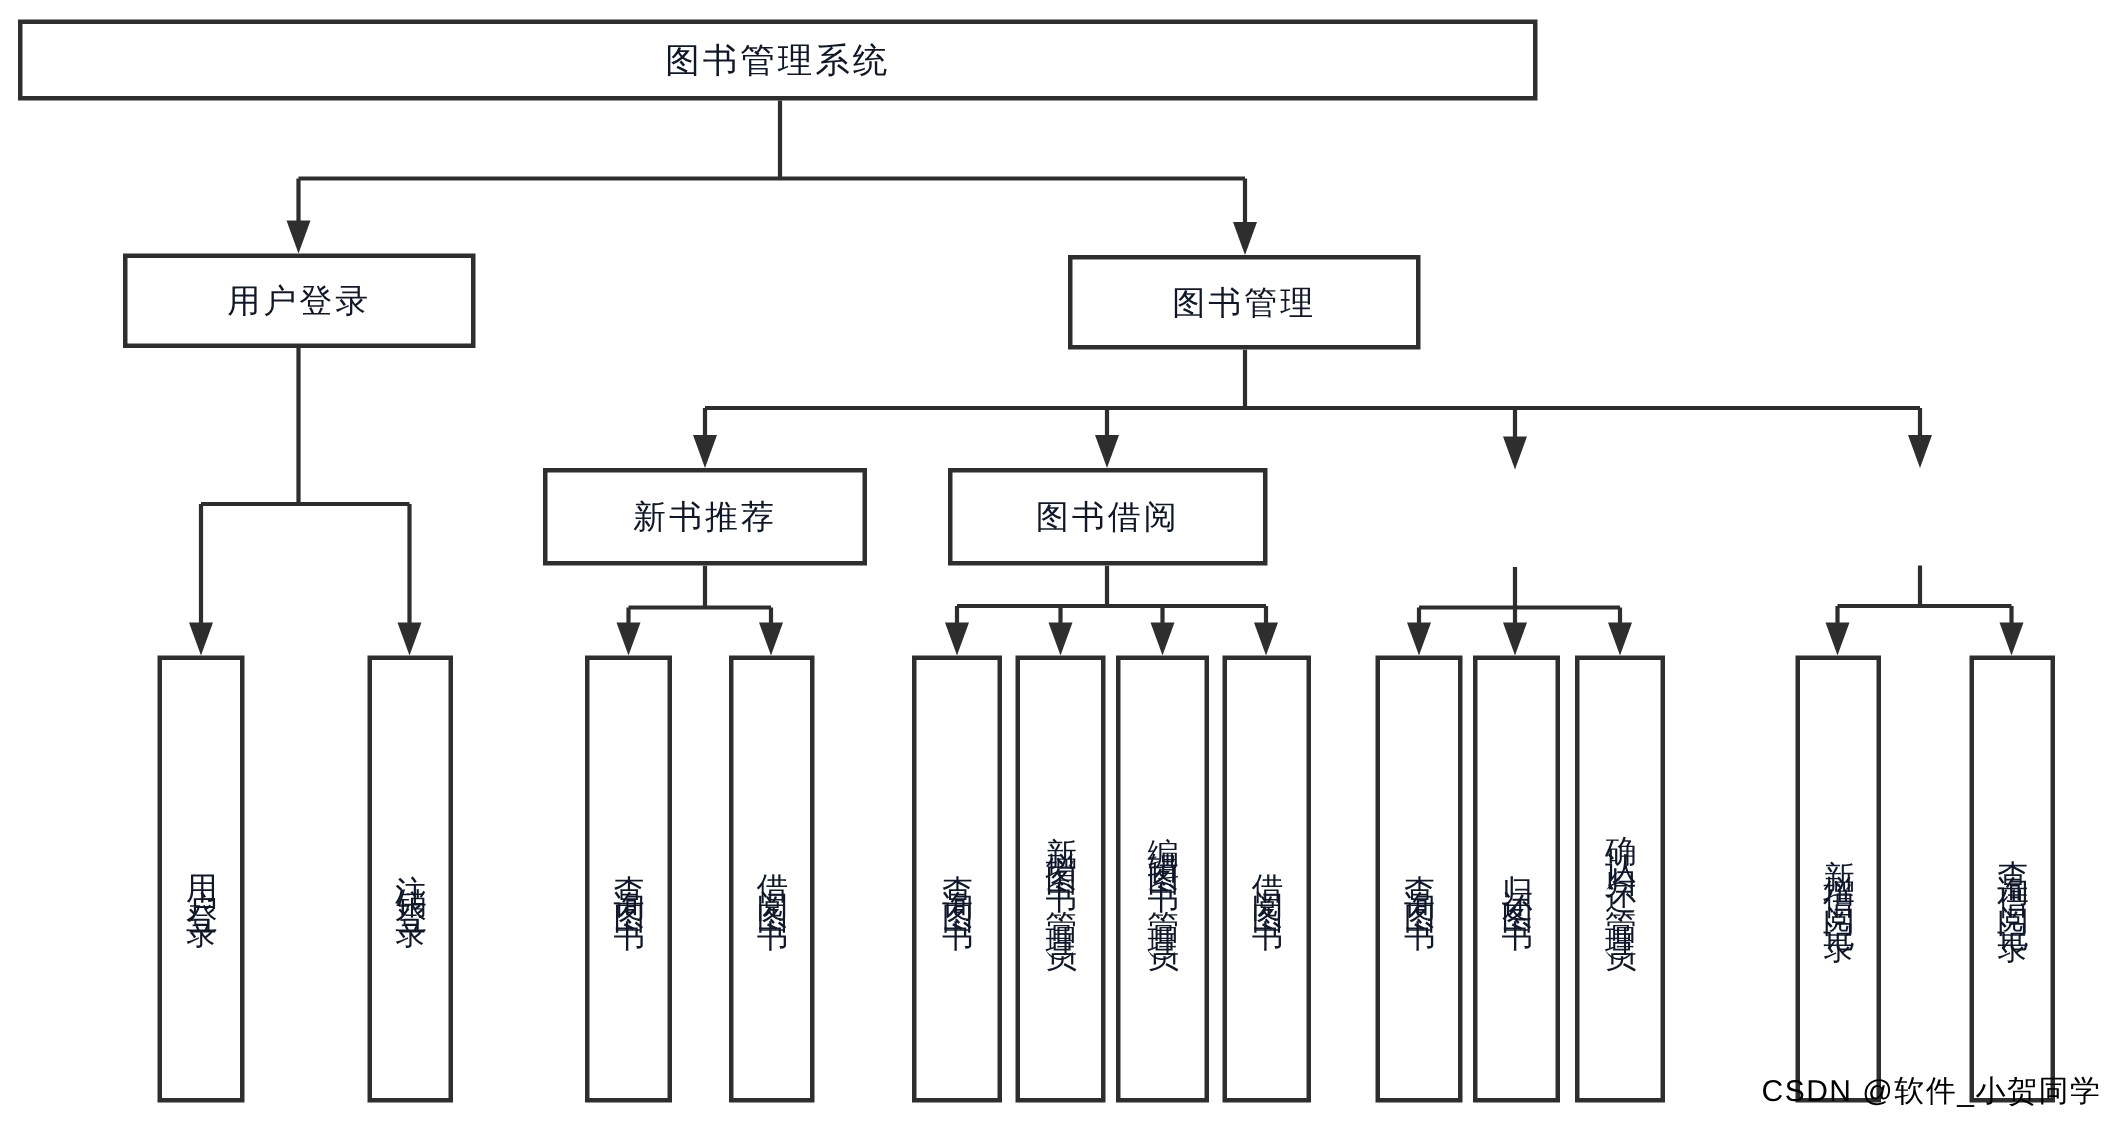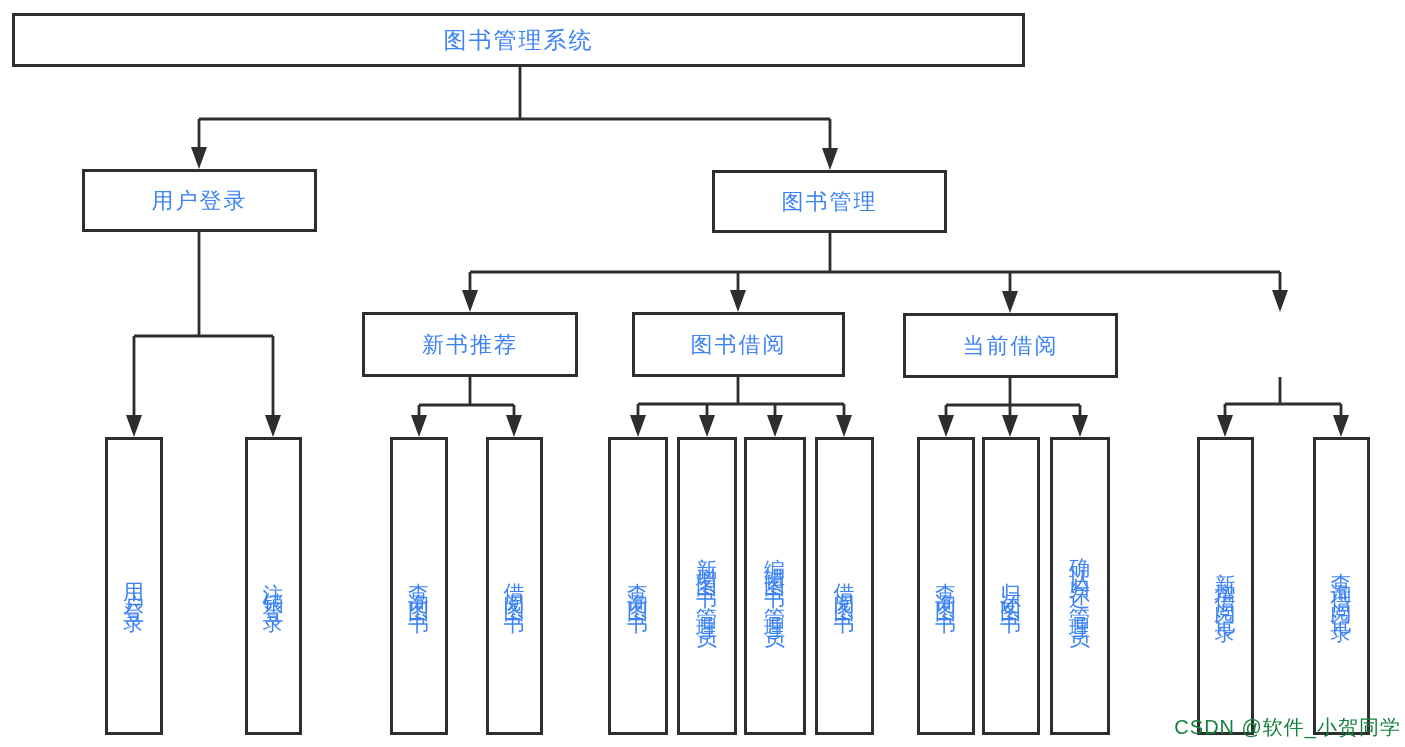--- a/index.html
+++ b/index.html
@@ -18,21 +18,21 @@
     width: 1405px; height: 747px;
     z-index: 1;
   }
   .node {
     position: absolute;
     background: #ffffff;
     border: 3px solid #2e2e2e;
     display: flex;
     align-items: center;
     justify-content: center;
-    color: #3b82f6;
+    color: #0f172a;
     z-index: 2;
     text-align: center;
   }
   .h-node {
     font-size: 22px;
     letter-spacing: 2px;
     white-space: nowrap;
   }
   .root-node { font-size: 23px; }
   .v-node {
@@ -67,21 +67,21 @@
   .pos-d2 { left: 982px;  width: 58px; }
   .pos-d3 { left: 1050px; width: 60px; }
   .pos-e1 { left: 1197px; width: 57px; }
   .pos-e2 { left: 1313px; width: 57px; }
   .watermark {
     position: absolute;
     right: 4px;
     top: 714px;
     font-size: 20px;
     letter-spacing: 1px;
-    color: #15803d;
+    color: #000000;
     z-index: 5;
     white-space: nowrap;
   }
 </style>
 </head>
 <body>
 
 <div class="canvas">
 
   <svg class="connectors" viewBox="0 0 1405 747" xmlns="http://www.w3.org/2000/svg" aria-hidden="true">
@@ -127,21 +127,20 @@
     </g>
   </svg>
 
   <div class="node h-node root-node pos-root">图书管理系统</div>
 
   <div class="node h-node pos-user-login">用户登录</div>
   <div class="node h-node pos-new-book-rec">新书推荐</div>
 
   <div class="node h-node pos-book-mgmt">图书管理</div>
   <div class="node h-node pos-book-borrow">图书借阅</div>
-  <div class="node h-node pos-current-borrow">当前借阅</div>
 
   <div class="node v-node pos-a1">用户登录</div>
   <div class="node v-node pos-a2">注销登录</div>
 
   <div class="node v-node pos-b1">查询图书</div>
   <div class="node v-node pos-b2">借阅图书</div>
 
   <div class="node v-node pos-c1">查询图书</div>
   <div class="node v-node pos-c2">新增图书（管理员）</div>
   <div class="node v-node pos-c3">编辑图书（管理员）</div>

